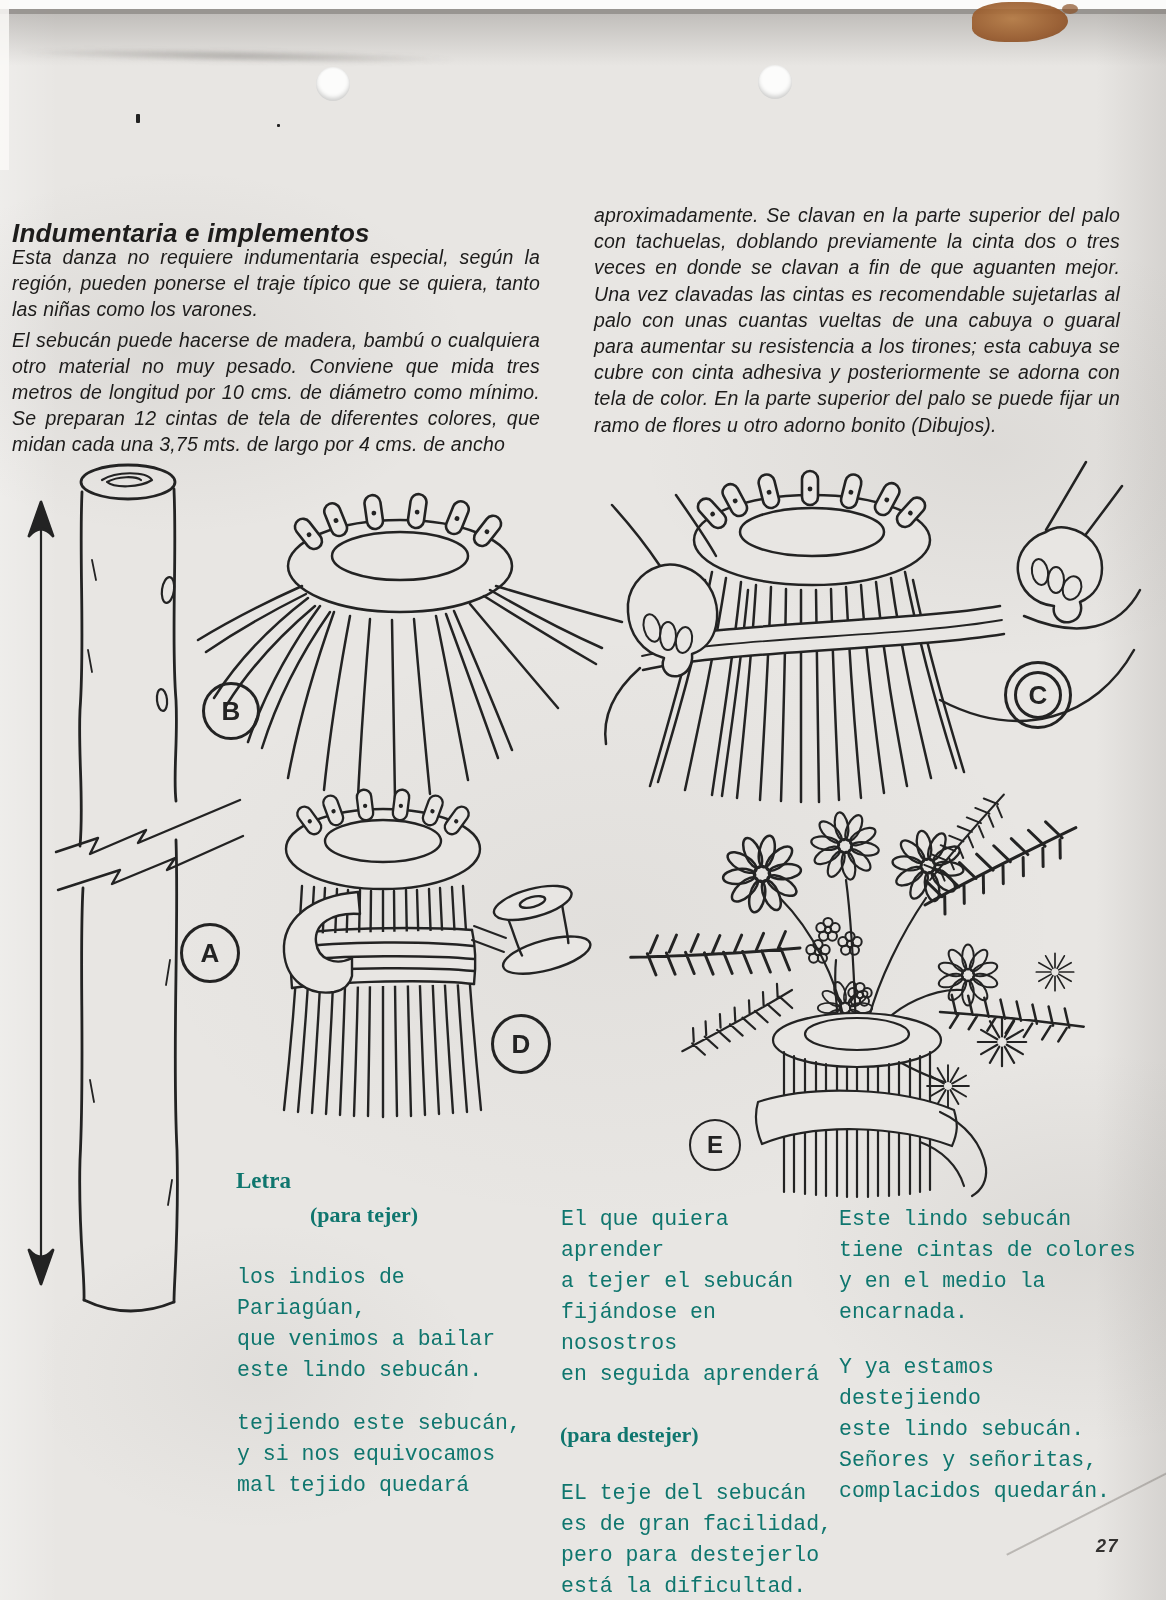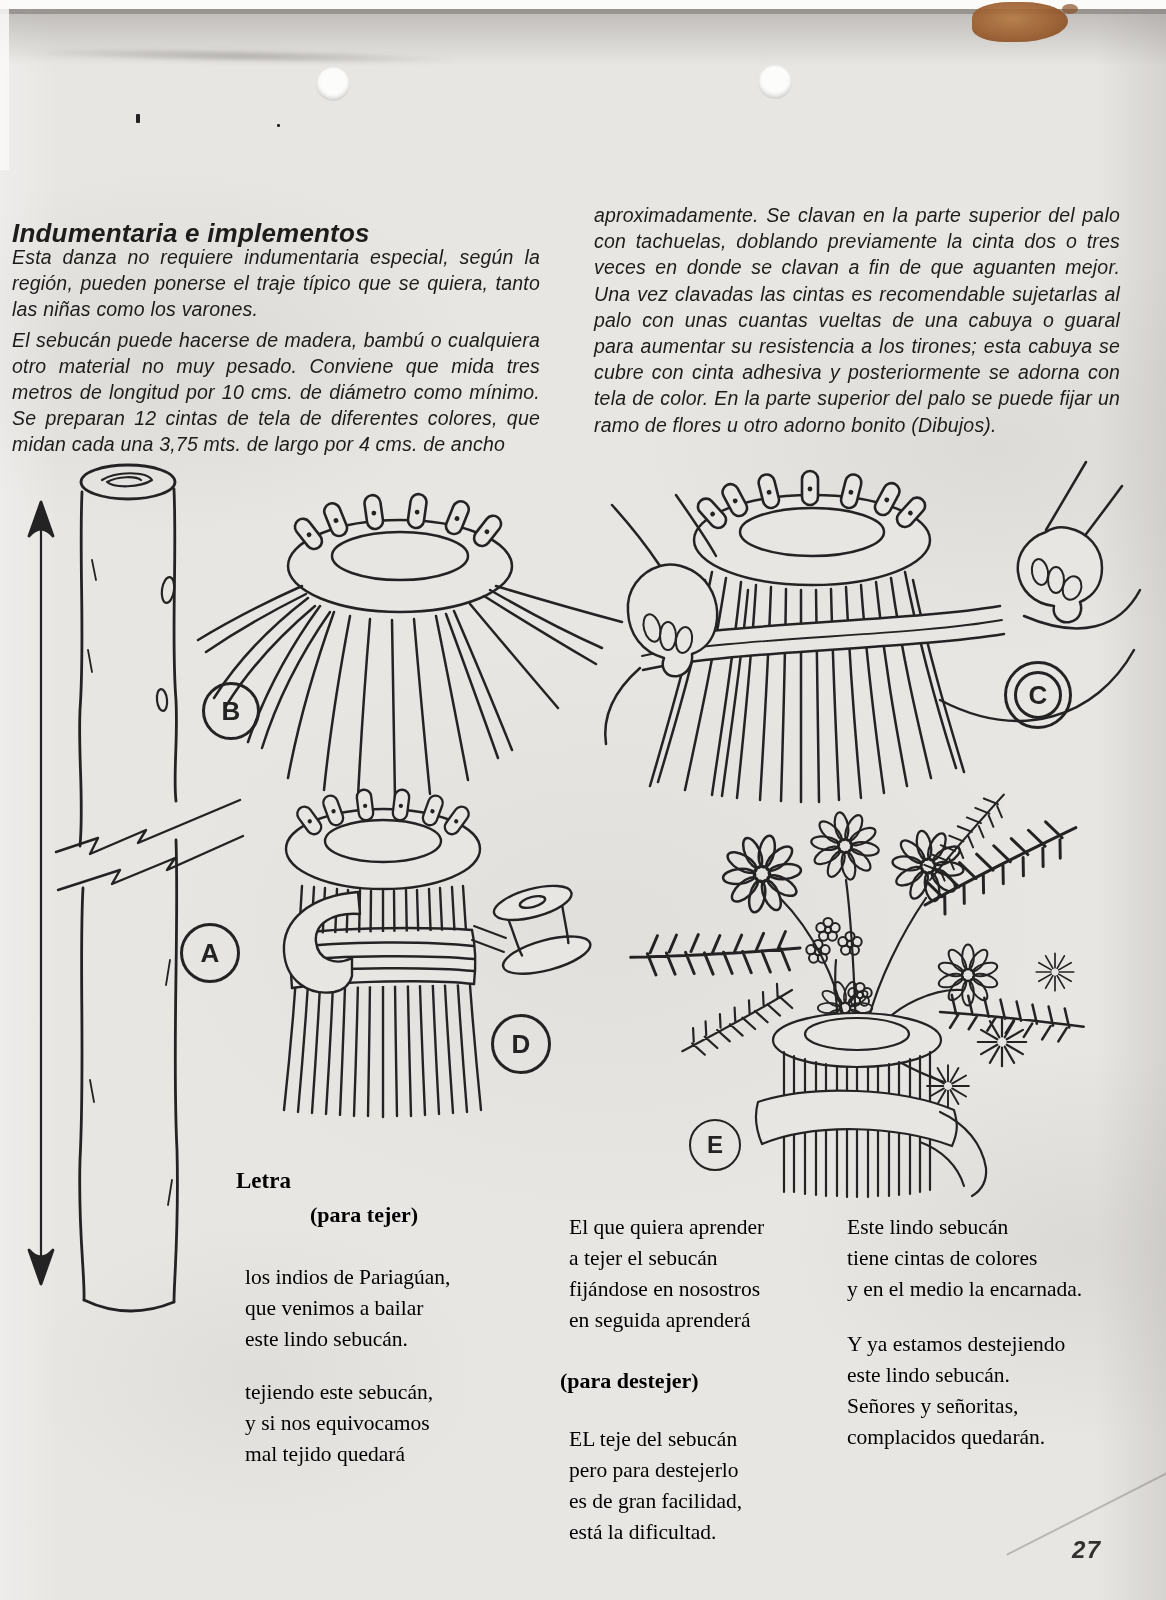--- a/index.html
+++ b/index.html
@@ -27,34 +27,34 @@
   .stain2{position:absolute;left:1062px;top:4px;width:16px;height:10px;border-radius:50%;background:#8a5127;opacity:.7;}
   .speck{position:absolute;background:#222;border-radius:1px;}
   .crease{position:absolute;left:995px;top:1505px;width:215px;height:2px;background:rgba(110,105,100,.38);
     transform:rotate(-27deg);filter:blur(.6px);}
 
   .intro{position:absolute;font-style:italic;font-size:19.5px;line-height:26.2px;text-align:justify;letter-spacing:.2px;}
   .intro p{margin:4px;}
   .intro p + p{margin-top:2px;}
   .head{position:absolute;font-size:26px;font-weight:bold;font-style:italic;letter-spacing:.2px;}
 
-  .lyr{position:absolute;font-family:"Liberation Serif",serif;font-size:21.5px;line-height:31px;color:#000000;}
+  .lyr{position:absolute;font-family:"Liberation Serif",serif;font-size:21.5px;line-height:31px;color:#0f766e;}
   .lyr h3{font-size:23px;font-weight:bold;margin:0;line-height:26px;}
   .lyr .sub{font-weight:bold;font-size:22px;line-height:26px;}
   .lyr p{margin:0;}
-  .stanza{margin:9px;}
+  .stanza{margin:1px;font-family:Liberation Mono, monospace;}
 
   .fig-label{position:absolute;border:3px solid #232323;border-radius:50%;
     display:flex;align-items:center;justify-content:center;
     font-weight:bold;font-size:26px;color:#232323;font-family:"Liberation Sans",sans-serif;}
   .ring{position:absolute;border:3px solid #232323;border-radius:50%;
     display:flex;align-items:center;justify-content:center;}
 
-  .pagenum{position:absolute;left:1072px;top:1536px;font-style:italic;font-weight:bold;
-    font-size:24px;color:#333130;letter-spacing:1.5px;}
+  .pagenum{position:absolute;left:1096px;top:1536px;font-style:italic;font-weight:bold;
+    font-size:18px;color:#333130;letter-spacing:1.5px;}
   svg.art{position:absolute;left:0;top:0;}
 </style>
 </head>
 <body>
 
 <div id="page">
 
   <div class="layer mottle"></div>
   <div class="layer top-white"></div>
   <div class="layer top-dark"></div>
@@ -307,22 +307,22 @@
   <div class="lyr" style="left:560px;top:1203px;width:280px;">
     <div class="stanza">
       <p>El que quiera aprender</p>
       <p>a tejer el sebucán</p>
       <p>fijándose en nosostros</p>
       <p>en seguida aprenderá</p>
     </div>
     <div class="sub" style="margin-top:32px;">(para destejer)</div>
     <div class="stanza" style="margin-top:30px;">
       <p>EL teje del sebucán</p>
+      <p>es de gran facilidad,</p>
       <p>pero para destejerlo</p>
-      <p>es de gran facilidad,</p>
       <p>está la dificultad.</p>
     </div>
   </div>
 
   <div class="lyr" style="left:838px;top:1203px;width:310px;">
     <div class="stanza">
       <p>Este lindo sebucán</p>
       <p>tiene cintas de colores</p>
       <p>y en el medio la encarnada.</p>
     </div>

